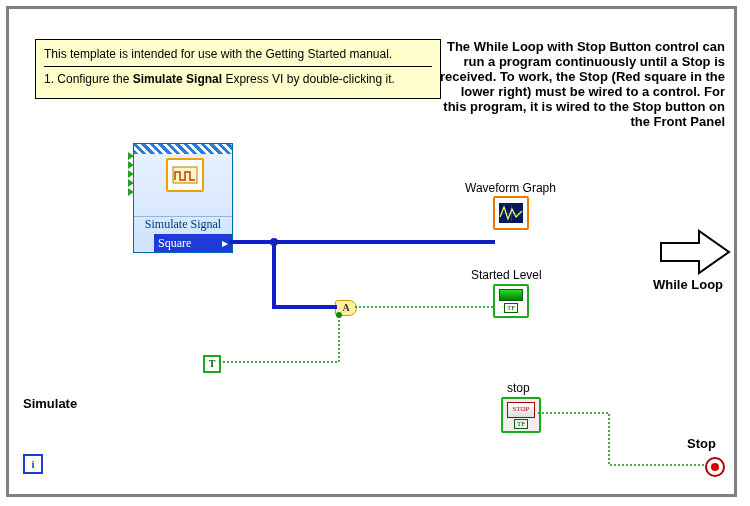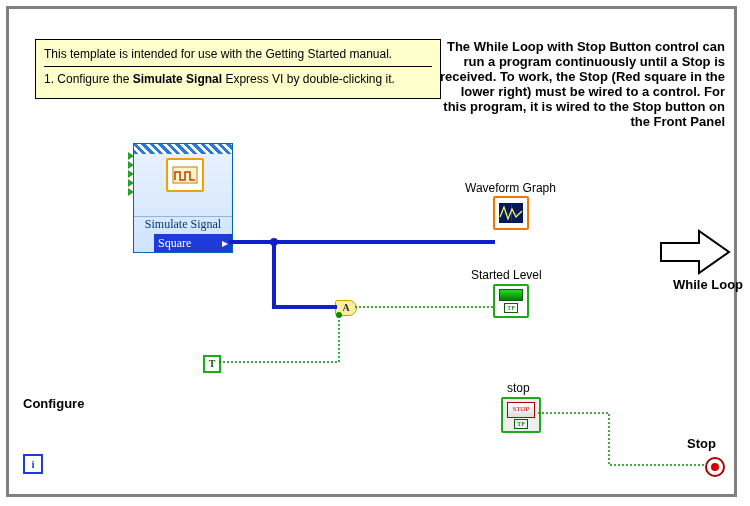--- a/index.html
+++ b/index.html
@@ -119,24 +119,24 @@
     <div class="a-prim">A</div>
 
     <div class="true-const">T</div>
 
     <div class="label" style="left:498px; top:372px;">stop</div>
     <div class="stop-btn">
       <div class="face">STOP</div>
       <div class="tag">TF</div>
     </div>
 
-    <div class="label bold" style="left:14px; top:387px; font-size:13px;">Configure</div>
+    <div class="label bold" style="left:14px; top:387px; font-size:13px;">Simulate</div>
     <div class="iter">i</div>
 
-    <div class="label bold" style="left:644px; top:268px; font-size:13px;margin-left:20px;">While Loop</div>
+    <div class="label bold" style="left:644px; top:268px; font-size:13px;">While Loop</div>
 
     <div class="label bold" style="left:678px; top:427px; font-size:13px;">Stop</div>
     <div class="stop-term">
         <span></span>
       </div>
 
     <svg class="big-arrow" viewBox="0 0 72 46">
       <polygon points="2,14 40,14 40,2 70,23 40,44 40,32 2,32" fill="#fff" stroke="#000" stroke-width="2"></polygon>
     </svg>
 

